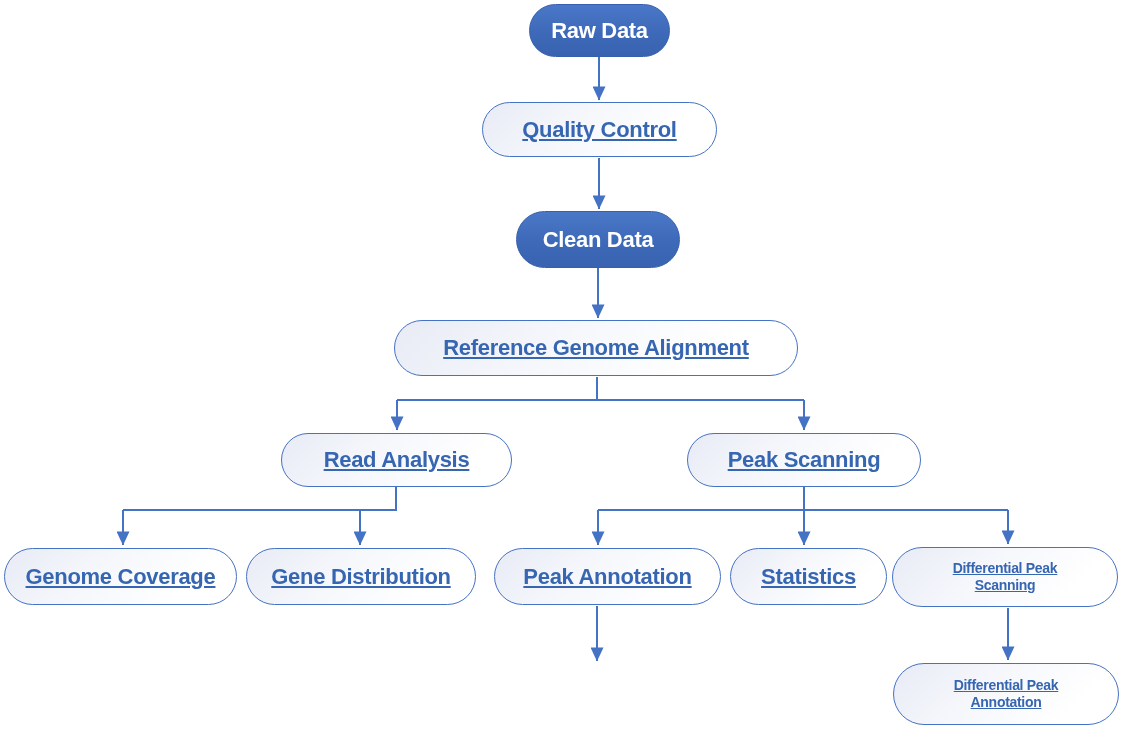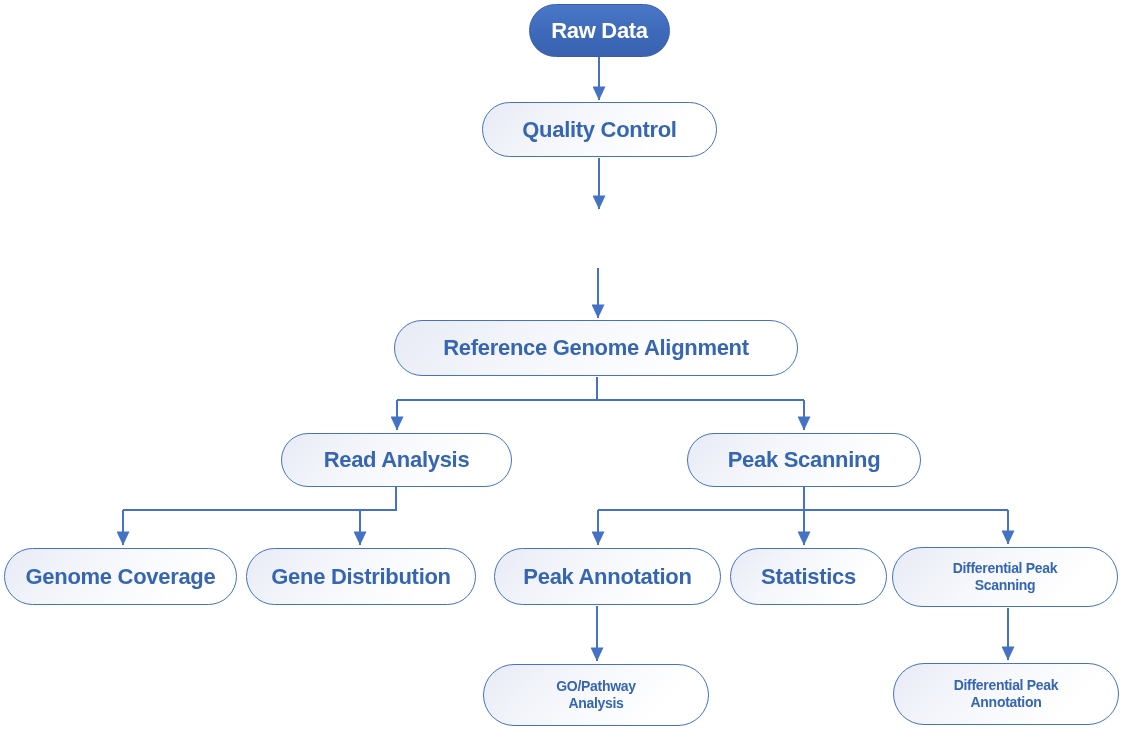--- a/index.html
+++ b/index.html
@@ -39,20 +39,21 @@
   }
   .node.filled {
     background: linear-gradient(180deg, #4a77c7 0%, #3d69b8 55%, #3963b1 100%);
     border: 1px solid #3660ae;
     color: #ffffff;
   }
   .node.light {
     background: linear-gradient(135deg, #e8ebf5 0%, #f4f6fb 35%, #ffffff 78%);
     border: 1.4px solid #4472c4;
     color: #3666b2;
+    text-decoration: underline;
   }
   .node.two-line {
     font-size: 14px;
     border-radius: 32px;
   }
 </style>
 </head>
 <body>
 
 <div class="canvas">
@@ -84,37 +85,36 @@
 
       <line x1="597" y1="606" x2="597" y2="661" marker-end="url(#arrow)"></line>
       <line x1="1008" y1="608" x2="1008" y2="660" marker-end="url(#arrow)"></line>
     </g>
   </svg>
 
   <div class="node filled" style="left:529px; top:4px;   width:141px; height:53px;">Raw Data</div>
 
   <div class="node light" style="left:482px; top:102px; width:235px; height:55px;">Quality Control</div>
 
+  <div class="node filled" style="left:516px; top:211px; width:164px; height:57px;">Clean Data</div>
 
   <div class="node light" style="left:394px; top:320px; width:404px; height:56px;">Reference Genome Alignment</div>
 
   <div class="node light" style="left:281px; top:433px; width:231px; height:54px;">Read Analysis</div>
 
   <div class="node light" style="left:687px; top:433px; width:234px; height:54px;">Peak Scanning</div>
 
   <div class="node light" style="left:246px; top:548px; width:230px; height:57px;">Gene Distribution</div>
 
   <div class="node light" style="left:4px;   top:548px; width:233px; height:57px;">Genome Coverage</div>
 
   <div class="node light" style="left:494px; top:548px; width:227px; height:57px;">Peak Annotation</div>
 
   <div class="node light" style="left:730px; top:548px; width:157px; height:57px;">Statistics</div>
 
   <div class="node light two-line" style="left:892px; top:547px; width:226px; height:60px;">Differential Peak
 Scanning</div>
 
-  <div class="node light two-line" style="left:483px; top:664px; width:226px; height:62px;">GO/Pathway
-Analysis</div>
 
   <div class="node light two-line" style="left:893px; top:663px; width:226px; height:62px;">Differential Peak
 Annotation</div>
 
 </div>
 
 </body></html>

